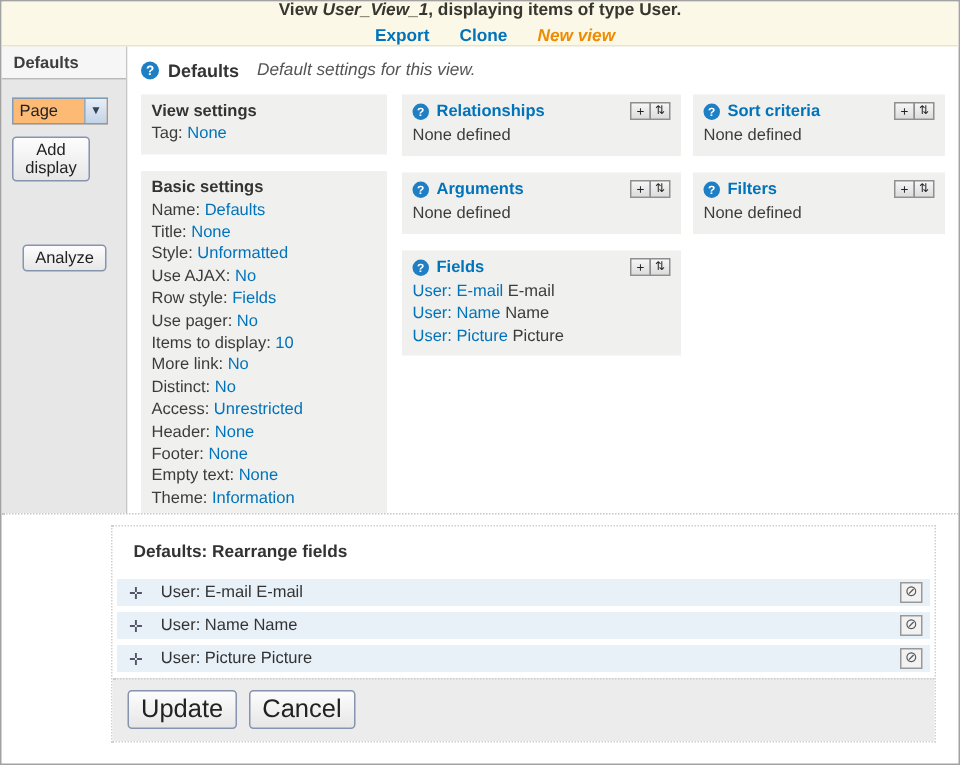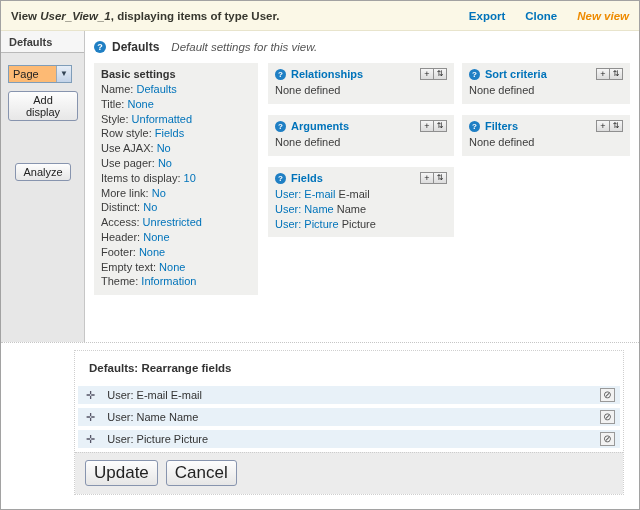--- a/index.html
+++ b/index.html
@@ -2,39 +2,39 @@
 <html><head>
 <meta charset="utf-8">
 <style>
   * { box-sizing: border-box; margin: 0; padding: 0; }
   html,body { width:640px; height:510px; }
   body { font-family:"Liberation Sans", sans-serif; font-size:11px; color:#333; background:#fff; }
   .page { width:640px; height:510px; border:1px solid #a2a2a2; background:#fff; overflow:hidden; }
 
   
   .topbar { height:30px; background:#fbf8e7; border-bottom:1px solid #e8e4cc;
-            display:flex; align-items:center; justify-content:space-between; padding:0 10px; }
+            display:flex; align-items:center; justify-content:space-between; padding:0 10px;flex-direction:column; }
   .topbar-title { font-weight:bold; font-size:11.5px; color:#37372f; }
   .topbar-title .vname { font-style:italic; }
   .toplinks { display:flex; align-items:center; }
   .toplinks a { margin-left:20px; text-decoration:none; font-weight:bold; font-size:11.5px; color:#0073ba; cursor:pointer; }
   .toplinks a.newview { color:#ee8b00; font-style:italic; }
 
   
   .content-row { display:flex; height:312px; border-bottom:1px dotted #c6c6c6; overflow:hidden; }
   .sidebar { width:84px; background:#e7e7e7; border-right:1px solid #c6c6c6; flex:none; }
   .display-tab { background:#f6f6f6; border-bottom:1px solid #b9b9b9; padding:5px 8px 4px; font-weight:bold; color:#3d3d3d; cursor:pointer; }
   .select-box { margin:12px 7px 8px; width:64px; height:18px; background:#fdba74; border:1px solid #7f9db9;
                 display:flex; align-items:center; cursor:pointer; }
   .select-box .sel-val { flex:1; padding-left:4px; color:#222; }
   .select-box .sel-arrow { width:15px; height:16px; background:linear-gradient(#e7eef7,#c3d3e8);
                 border-left:1px solid #9ab; text-align:center; line-height:15px; font-size:8px; color:#345; }
   .side-btn { display:block; border:1px solid #8794ae; border-radius:3px; background:linear-gradient(#fdfdfd,#e7e7e7);
               font-family:"Liberation Sans",sans-serif; font-size:11px; color:#222; padding:2px 6px; cursor:pointer; }
-  .add-display { margin:0 7px; width:70px; }
+  .add-display { margin:0 7px; width:52px; }
   .analyze { margin:42px 0 15px 14px; width:56px; }
 
   .main { flex:1; padding:7px 9px 0 9px; background:#fff; overflow:hidden; }
   .main-header { display:flex; align-items:center; padding:2px 0 9px 0; }
   .help-icon { width:12px; height:12px; border-radius:50%; background:#1f7fc4; color:#fff; flex:none;
                font-size:9px; font-weight:bold; text-align:center; line-height:12px; cursor:pointer; }
   .main-heading { font-weight:bold; font-size:12px; color:#333; margin-left:6px; }
   .main-desc { font-style:italic; color:#555; margin-left:12px; font-size:11.5px; }
 
   .columns { display:flex; }
@@ -98,28 +98,35 @@
     <div class="main">
       <div class="main-header">
         <span class="help-icon">?</span>
         <span class="main-heading">Defaults</span>
         <span class="main-desc">Default settings for this view.</span>
       </div>
 
       <div class="columns">
 
         <div class="col col-1">
+          <div class="box">
+            <h3>View settings</h3>
+            <div class="line">
+              <span>Tag:</span>
+              <a class="val">None</a>
+            </div>
+          </div>
 
           <div class="box">
             <h3>Basic settings</h3>
             <div class="line"><span>Name:</span> <a class="val">Defaults</a></div>
             <div class="line"><span>Title:</span> <a class="val">None</a></div>
             <div class="line"><span>Style:</span> <a class="val">Unformatted</a></div>
+            <div class="line"><span>Use AJAX:</span> <a class="val">No</a></div>
             <div class="line"><span>Row style:</span> <a class="val">Fields</a></div>
-            <div class="line"><span>Use AJAX:</span> <a class="val">No</a></div>
             <div class="line"><span>Use pager:</span> <a class="val">No</a></div>
             <div class="line"><span>Items to display:</span> <a class="val">10</a></div>
             <div class="line"><span>More link:</span> <a class="val">No</a></div>
             <div class="line"><span>Distinct:</span> <a class="val">No</a></div>
             <div class="line"><span>Access:</span> <a class="val">Unrestricted</a></div>
             <div class="line"><span>Header:</span> <a class="val">None</a></div>
             <div class="line"><span>Footer:</span> <a class="val">None</a></div>
             <div class="line"><span>Empty text:</span> <a class="val">None</a></div>
             <div class="line"><span>Theme:</span> <a class="val">Information</a></div>
           </div>

